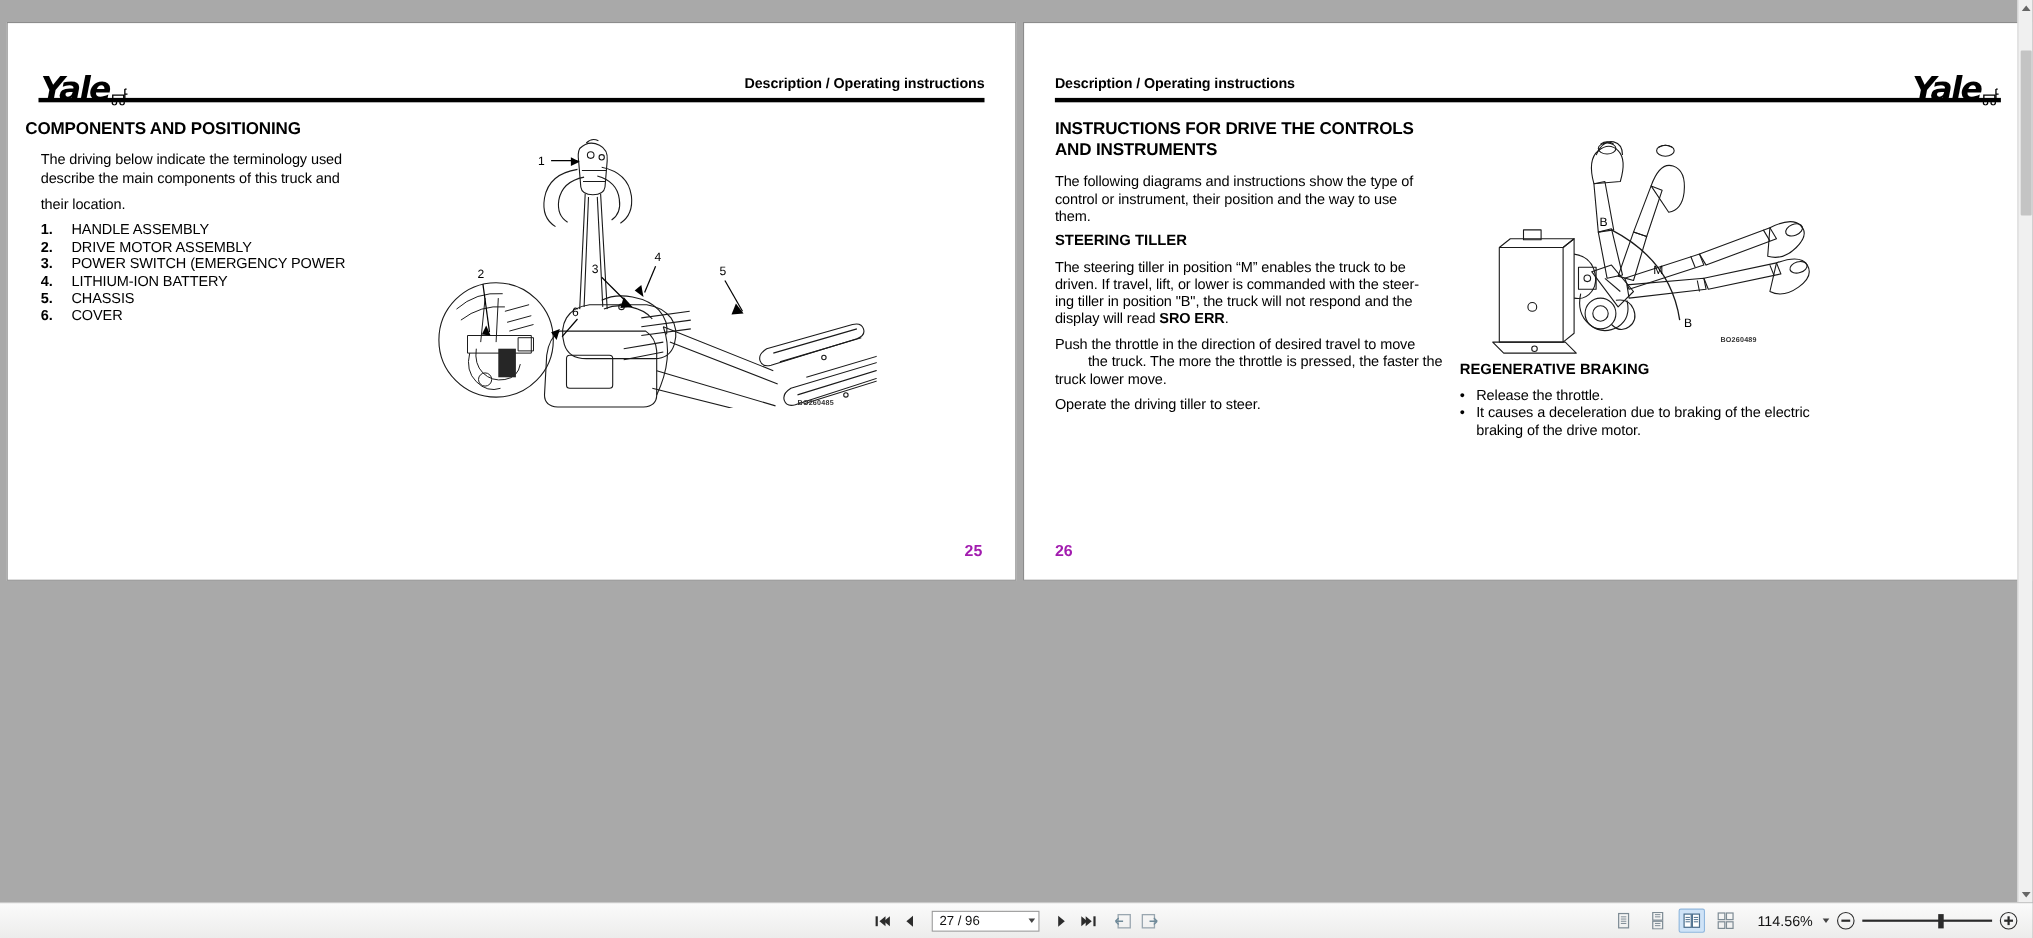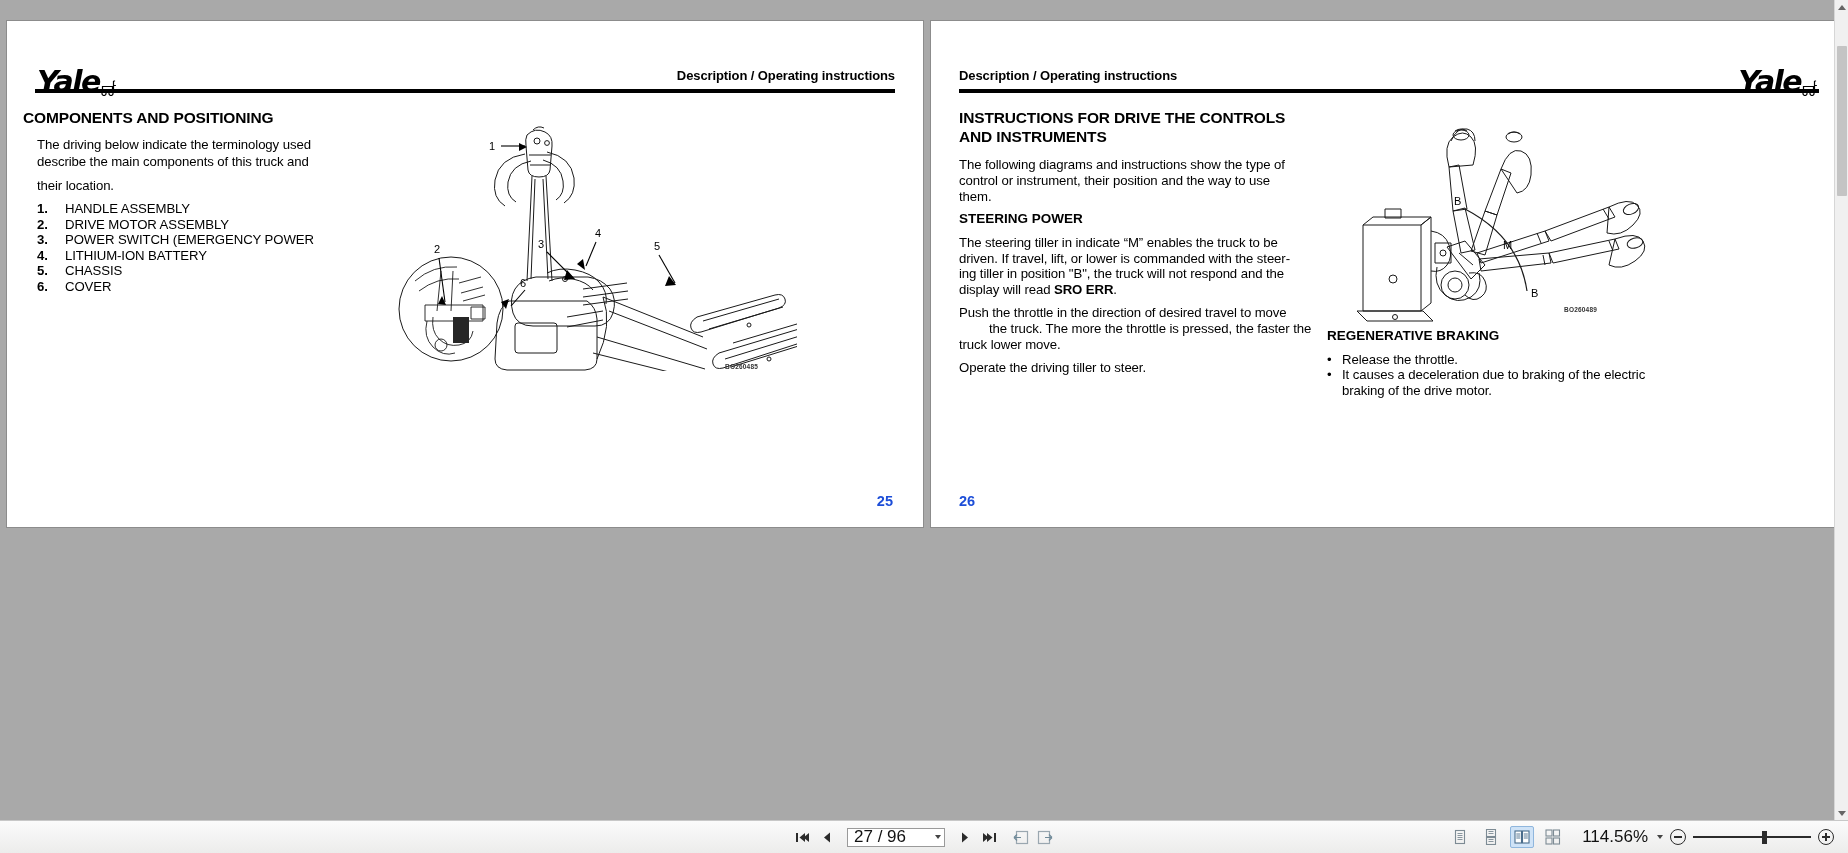--- a/index.html
+++ b/index.html
@@ -62,21 +62,21 @@
   .numlist { list-style: none; font-size: 13.2px; color: #000; line-height: 1.18; }
   .numlist li { display: flex; }
   .numlist .n { font-weight: bold; width: 28px; flex: 0 0 28px; }
   .numlist .t { letter-spacing: -0.1px; }
 
   .bullets { list-style: none; font-size: 13.2px; color: #000; line-height: 1.17; }
   .bullets li { display: flex; margin-bottom: 0px; }
   .bullets .b { width: 15px; flex: 0 0 15px; }
   .bullets .bt { letter-spacing: -0.1px; }
 
-  .pagenum { position: absolute; font-size: 14.5px; font-weight: bold; color: #1d4ed8; }
+  .pagenum { position: absolute; font-size: 14.5px; font-weight: bold; color: #a21caf; }
 
   .figcap { font-size: 6.5px; font-weight: bold; color: #333;
             font-family: "Liberation Sans", sans-serif; letter-spacing: 0.2px; }
 
   .figure { position: absolute; }
   .figure svg { display: block; }
   .calloutnum { font-size: 11px; fill: #000; font-family: "Liberation Sans", sans-serif; }
 
   
   #toolbar {
@@ -96,27 +96,27 @@
   .tbtn {
     width: 21px; height: 21px; display: flex; align-items: center; justify-content: center;
     border: 1px solid transparent; border-radius: 2px; background: transparent;
   }
   .tbtn svg { display: block; }
   .page-box {
     width: 98px; height: 19px; border: 1px solid #9a9a9a; background: #fff;
     display: flex; align-items: center; justify-content: space-between;
     padding: 0 3px 0 6px; margin: 0 5px;
   }
-  .page-box span { font-size: 17px; color: #111; font-family: "Liberation Sans", sans-serif; text-align: right; }
+  .page-box span { font-size: 12px; color: #111; font-family: "Liberation Sans", sans-serif; text-align: right; }
   .caret-dn { width: 0; height: 0; border-left: 3.5px solid transparent;
               border-right: 3.5px solid transparent; border-top: 4px solid #444; }
   .viewmode { width: 24px; height: 22px; display:flex; align-items:center; justify-content:center;
               border-radius: 2px; }
   .viewmode.active { background: #cfe3f7; border: 1px solid #8fb6dd; }
-  .zoomlabel { font-size: 17px; color: #111; margin-left: 10px; }
+  .zoomlabel { font-size: 13px; color: #111; margin-left: 10px; }
   .slider { position: relative; width: 118px; height: 14px; display: flex; align-items: center; }
   .slider .track { position: absolute; left: 0; right: 0; height: 2px; background: #2b2b2b; }
   .slider .knob { position: absolute; left: 69px; width: 5px; height: 13px; background: #2b2b2b; }
   .circbtn { width: 16px; height: 16px; border: 1.6px solid #2b2b2b; border-radius: 50%;
              position: relative; }
   .circbtn::before { content:""; position:absolute; left:3px; right:3px; top:6px; height:1.8px; background:#2b2b2b; }
   .circbtn.plus::after { content:""; position:absolute; top:3px; bottom:3px; left:6px; width:1.8px; background:#2b2b2b; }
 
   
   #scrollbar {
@@ -295,23 +295,23 @@
             <div class="hdr-rule"></div>
           </div>
 
           <div class="sec-title" style="position:absolute; left:28px; top:88px; width:400px;">INSTRUCTIONS FOR DRIVE THE CONTROLS</div>
           <div class="sec-title" style="position:absolute; left:28px; top:107px; width:400px;">AND INSTRUMENTS</div>
 
           <div class="para" style="position:absolute; left:28px; top:136px;">The following diagrams and instructions show the type of</div>
           <div class="para" style="position:absolute; left:28px; top:152px;">control or instrument, their position and the way to use</div>
           <div class="para" style="position:absolute; left:28px; top:168px;">them.</div>
 
-          <div class="sub-title" style="position:absolute; left:28px; top:190px;">STEERING POWER</div>
-
-          <div class="para" style="position:absolute; left:28px; top:214px;">The steering tiller in indicate “M” enables the truck to be</div>
+          <div class="sub-title" style="position:absolute; left:28px; top:190px;">STEERING TILLER</div>
+
+          <div class="para" style="position:absolute; left:28px; top:214px;">The steering tiller in position “M” enables the truck to be</div>
           <div class="para" style="position:absolute; left:28px; top:230px;">driven. If travel, lift, or lower is commanded with the steer-</div>
           <div class="para" style="position:absolute; left:28px; top:245px;">ing tiller in position "B", the truck will not respond and the</div>
           <div class="para" style="position:absolute; left:28px; top:261px;">
             <span>display will read </span><b>SRO ERR</b><span>.</span>
           </div>
 
           <div class="para" style="position:absolute; left:28px; top:284px;">Push the throttle in the direction of desired travel to move</div>
           <div class="para" style="position:absolute; left:28px; top:300px;margin-left:30px;">the truck. The more the throttle is pressed, the faster the</div>
           <div class="para" style="position:absolute; left:28px; top:316px;">truck lower move.</div>
 

